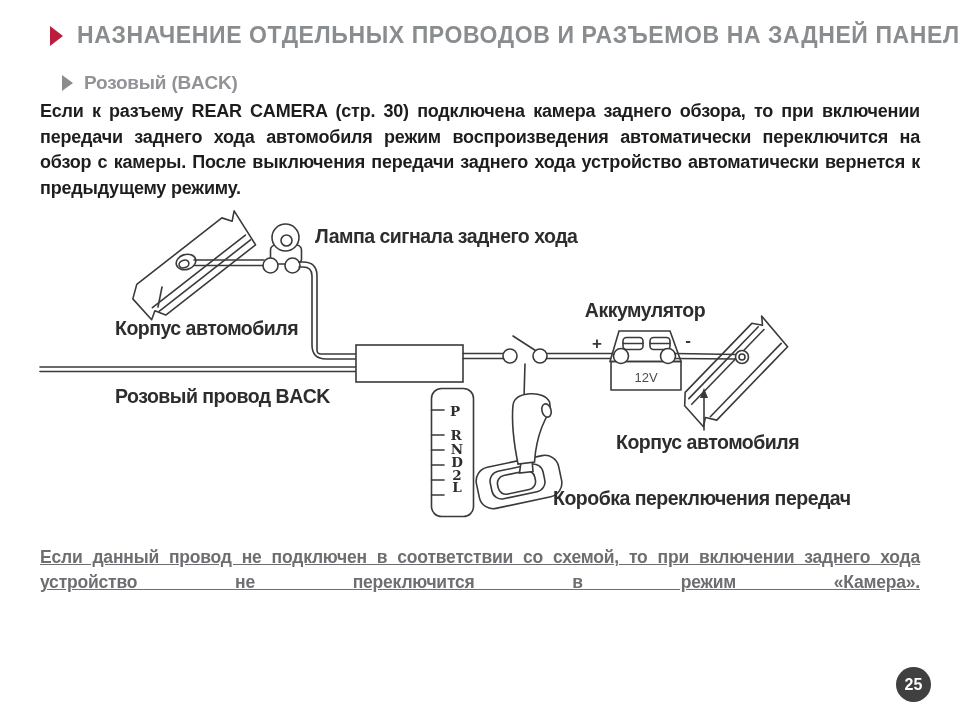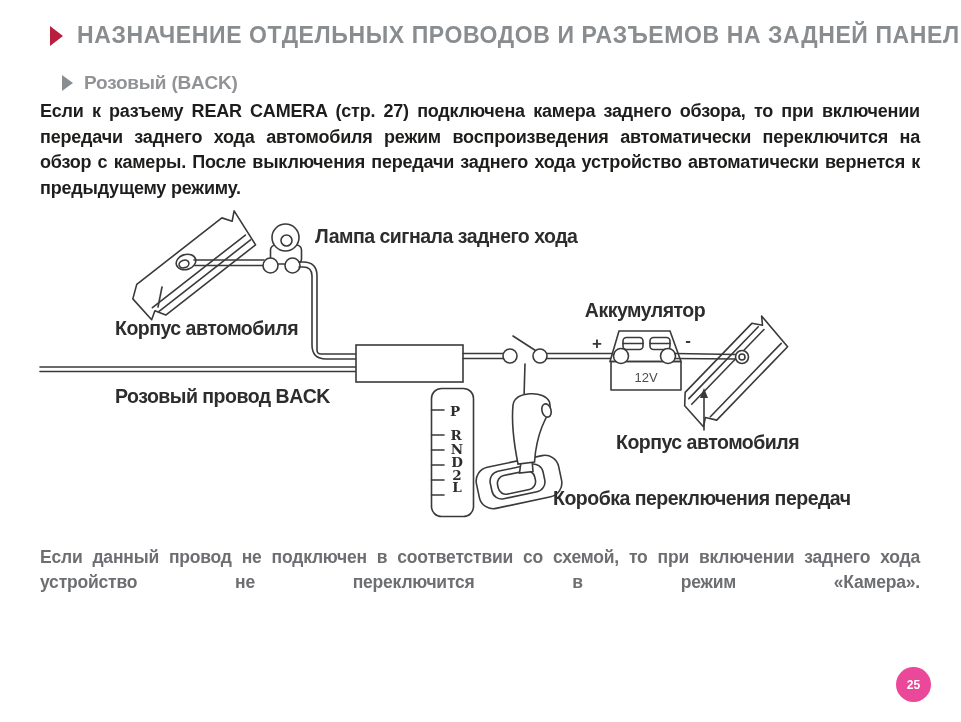--- a/index.html
+++ b/index.html
@@ -31,29 +31,29 @@
   .body-text {
     position: absolute; left: 40px; top: 99px; width: 880px;
     font-size: 18px; font-weight: bold; color: #1d1d1b;
     line-height: 25.6px; text-align: justify; letter-spacing: -0.2px;
   }
   
   .warning { position: absolute; left: 40px; top: 545px; width: 880px; }
   .warning-title { font-size: 18px; font-weight: bold; color: #a81d3e; margin-bottom: 5px; letter-spacing: -0.2px; }
   .warning-text {
     font-size: 17.5px; font-weight: bold; color: #6d6e71;
-    line-height: 25px; text-align: justify; letter-spacing: -0.2px;
+    line-height: 25px; text-align: justify; letter-spacing: -0.2px; text-decoration: underline;
   }
   .warning-text::after { content: ""; display: inline-block; width: 100%; }
   
   .page-badge {
     position: absolute; left: 896px; top: 667px; width: 35px; height: 35px;
-    background: #ec4899; border-radius: 50%;
+    background: #404040; border-radius: 50%;
     display: flex; align-items: center; justify-content: center;
-    color: #ffffff; font-size: 12px; font-weight: bold;
+    color: #ffffff; font-size: 16px; font-weight: bold;
   }
   
   svg.diagram { position: absolute; left: 0; top: 0; }
   .ln  { fill: none; stroke: #3a3a3a; stroke-width: 1.6; stroke-linecap: round; stroke-linejoin: round; }
   .lnw { fill: #ffffff; stroke: #3a3a3a; stroke-width: 1.6; }
   .lbl {
     font-family: "Liberation Sans", sans-serif; font-size: 19.5px; font-weight: bold;
     fill: #2d2d2d; letter-spacing: -0.5px;
   }
   .gear-letter { font-family: "DejaVu Serif", serif; font-size: 13.5px; font-weight: bold; fill: #2d2d2d; }
@@ -68,21 +68,21 @@
   <div class="header">
     <span class="tri-red"></span>
     <span class="page-title">НАЗНАЧЕНИЕ ОТДЕЛЬНЫХ ПРОВОДОВ И РАЗЪЕМОВ НА ЗАДНЕЙ ПАНЕЛИ</span>
   </div>
 
   <div class="subheader">
     <span class="tri-gray"></span>
     <span class="sub-title">Розовый (BACK)</span>
   </div>
 
-  <p class="body-text">Если к разъему REAR CAMERA (стр. 27) подключена камера заднего обзора, то при включении передачи заднего хода автомобиля режим воспроизведения автоматически переключится на обзор с камеры. После выключения передачи заднего хода устройство автоматически вернется к предыдущему режиму.</p>
+  <p class="body-text">Если к разъему REAR CAMERA (стр. 30) подключена камера заднего обзора, то при включении передачи заднего хода автомобиля режим воспроизведения автоматически переключится на обзор с камеры. После выключения передачи заднего хода устройство автоматически вернется к предыдущему режиму.</p>
 
   <svg class="diagram" width="961" height="722" viewBox="0 0 961 722">
 
     <g transform="translate(196,266) rotate(-38)">
       <path class="ln" d="M -70,-13 L -58,-22 L 50,-22 L 56,-13 L 64,-20 L 60,20 L -54,20 L -60,10 L -68,15 Z"></path>
       <path class="ln" d="M -60,6 L 58,6"></path>
       <path class="ln" d="M -57,13 L 59,13"></path>
     </g>
     <path class="ln" d="M 162,287 L 158,307"></path>
     <g>

